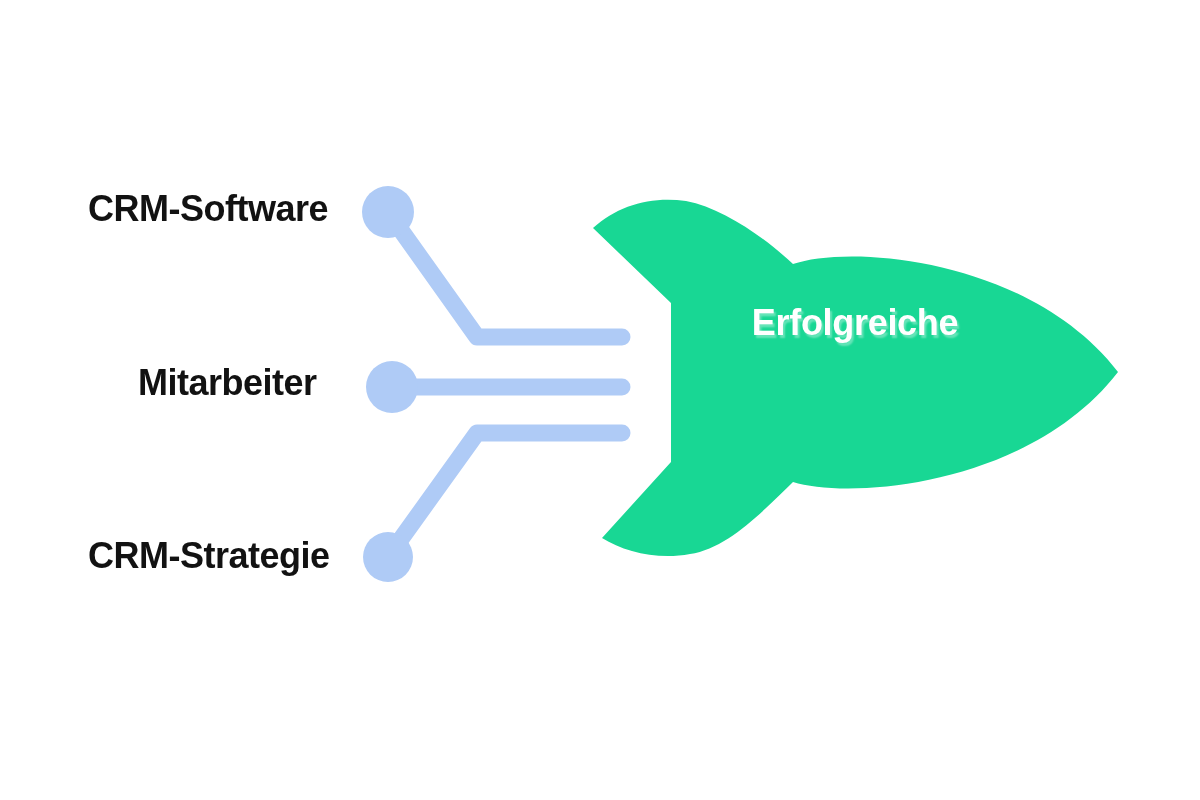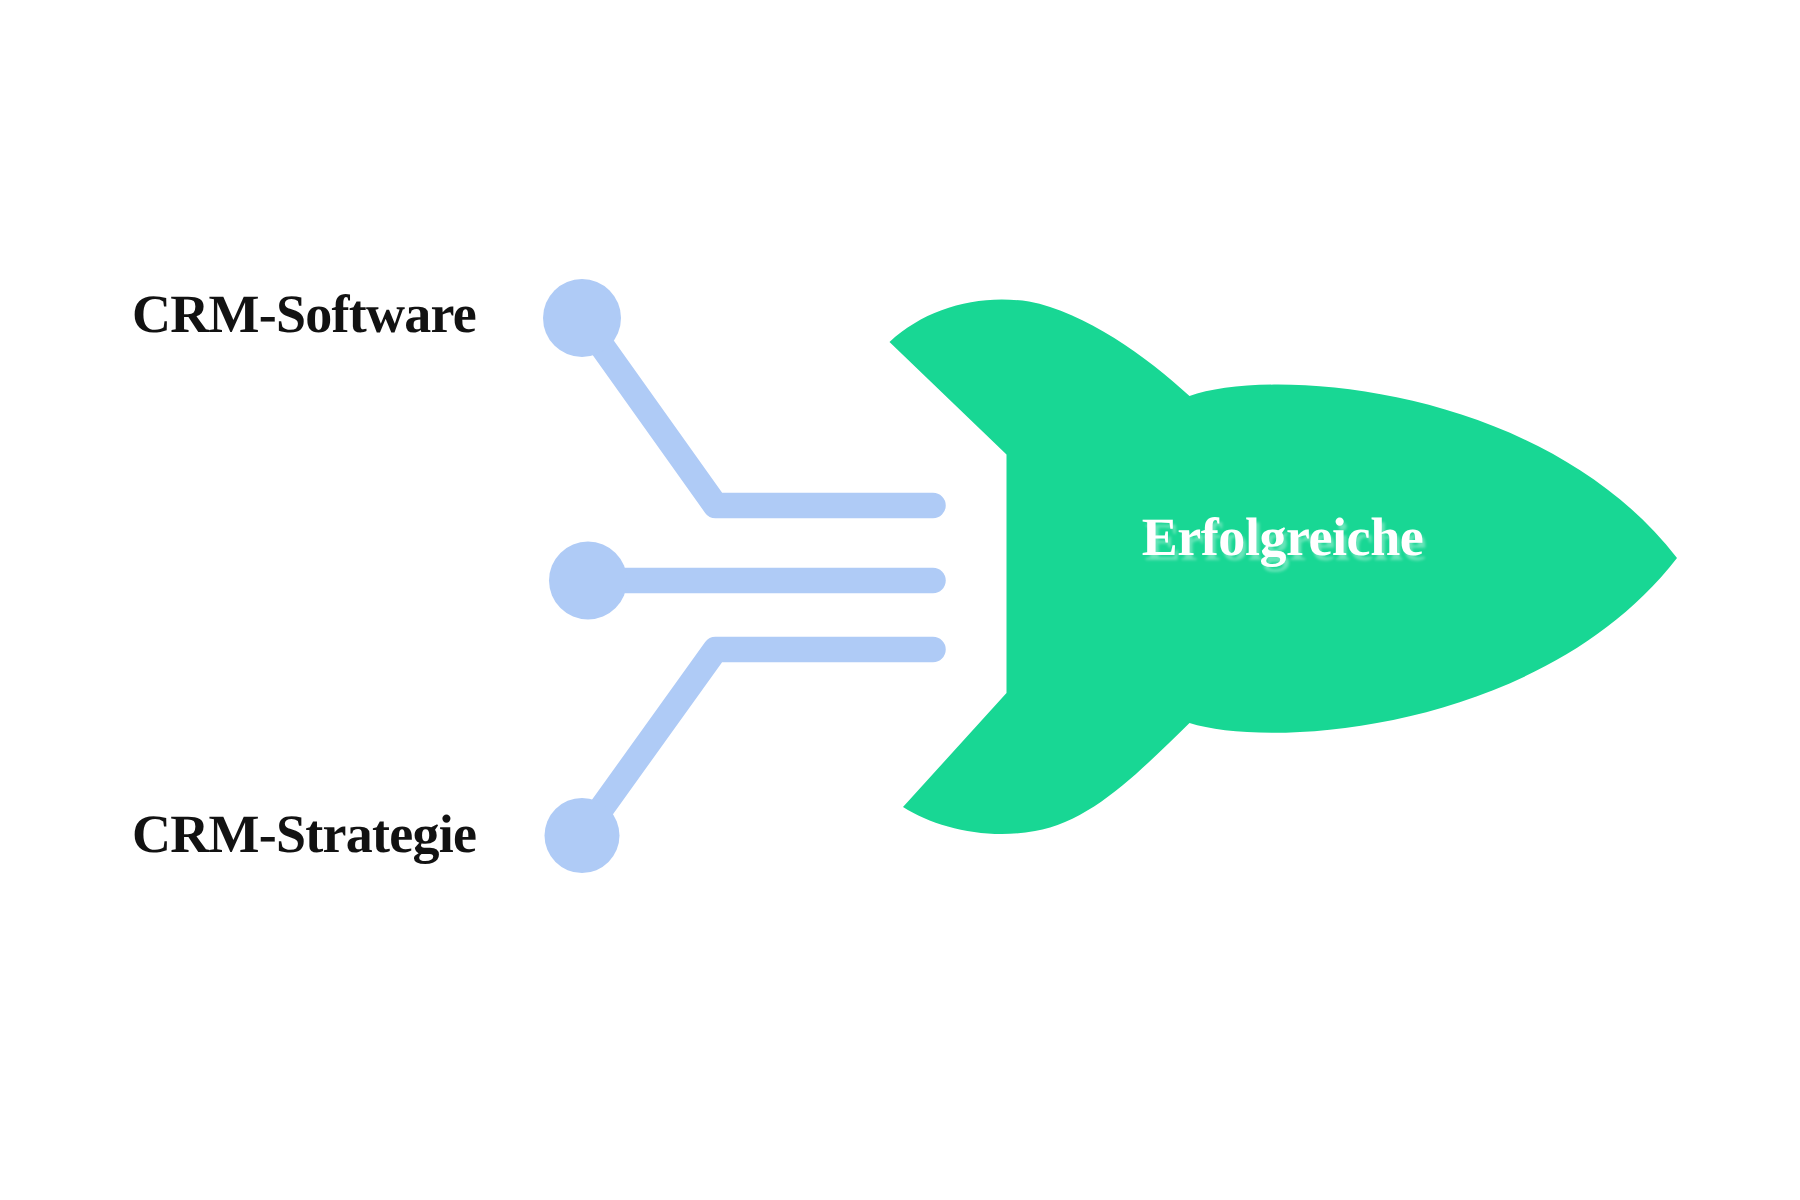--- a/index.html
+++ b/index.html
@@ -9,21 +9,21 @@
     --label:#121212;
     --white:#ffffff;
   }
   *{box-sizing:border-box;}
   html,body{margin:0;padding:0;background:var(--bg);}
   .canvas{
     position:relative;
     width:1200px;height:800px;
     background:var(--bg);
     overflow:hidden;
-    font-family:Liberation Serif, serif;
+    font-family:Liberation Sans, sans-serif;
   }
   .gfx{position:absolute;left:0;top:0;}
   .input-label{
     position:absolute;
     transform:translateY(-50%);
     font-size:36px;
     font-weight:700;
     letter-spacing:-0.5px;
     color:var(--label);
     white-space:nowrap;
@@ -35,21 +35,20 @@
     position:absolute;
     left:700px;top:296px;
     width:310px;
     text-align:center;
     font-size:36px;
     line-height:53px;
     font-weight:700;
     letter-spacing:-0.3px;
     color:var(--white);
     text-shadow:2px 3px 2px rgba(255,255,255,0.35);
-    margin-top:36px;
   }
 </style>
 </head>
 <body>
 
 <div class="canvas">
 
   <svg class="gfx" width="1200" height="800" viewBox="0 0 1200 800">
 
     <g>
@@ -75,19 +74,20 @@
              C 850 244 1030 258 1118 372
              C 1030 486 850 500 793 482
              C 762 512 728 548 690 554
              C 658 560 624 552 602 538
              L 671 462
              L 671 303
              Z"></path>
   </svg>
 
   <div class="input-label label-pos-0">CRM-Software</div>
+  <div class="input-label label-pos-1">Mitarbeiter</div>
   <div class="input-label label-pos-2">CRM-Strategie</div>
 
   <div class="rocket-text">
     <div>Erfolgreiche</div>
   </div>
 
 </div>
 
 </body></html>

